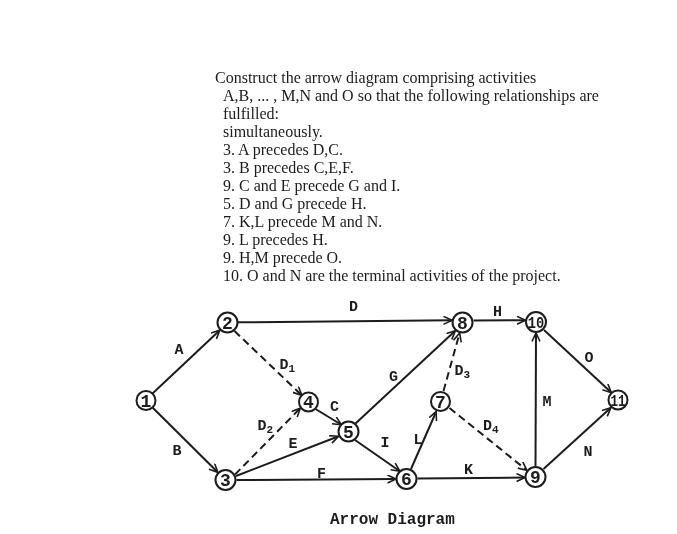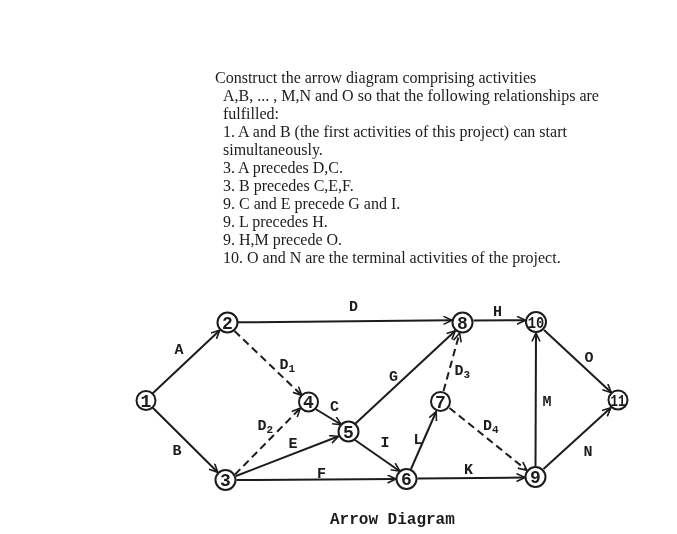--- a/index.html
+++ b/index.html
@@ -9,25 +9,26 @@
 #text .ind{margin-left:8px;}
 svg text{font-family:"Liberation Mono",monospace;font-weight:bold;fill:#1c1c1c;}
 </style>
 </head>
 <body>
 
 <div id="text">
 <div>Construct the arrow diagram comprising activities</div>
 <div class="ind">A,B, ... , M,N and O so that the following relationships are</div>
 <div class="ind">fulfilled:</div>
-<div class="ind">1. A and B (the first activities of this project) can start</div>
 <div class="ind">simultaneously.</div>
 <div class="ind">3. A precedes D,C.</div>
 <div class="ind">3. B precedes C,E,F.</div>
 <div class="ind">9. C and E precede G and I.</div>
+<div class="ind">5. D and G precede H.</div>
+<div class="ind">7. K,L precede M and N.</div>
 <div class="ind">9. L precedes H.</div>
 <div class="ind">9. H,M precede O.</div>
 <div class="ind">10. O and N are the terminal activities of the project.</div>
 </div>
 
 <svg width="677" height="534" viewBox="0 0 677 534" style="position:absolute;left:0;top:0;">
 <defs>
 <marker id="ah" markerWidth="12" markerHeight="10" refX="8.5" refY="4.5" orient="auto" markerUnits="userSpaceOnUse">
 <path d="M0.5,0.5 L9,4.5 L0.5,8.5" fill="none" stroke="#1c1c1c" stroke-width="1.6"></path>
 </marker>

